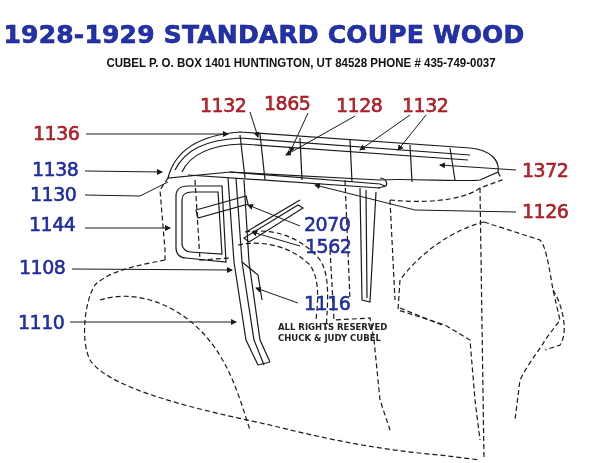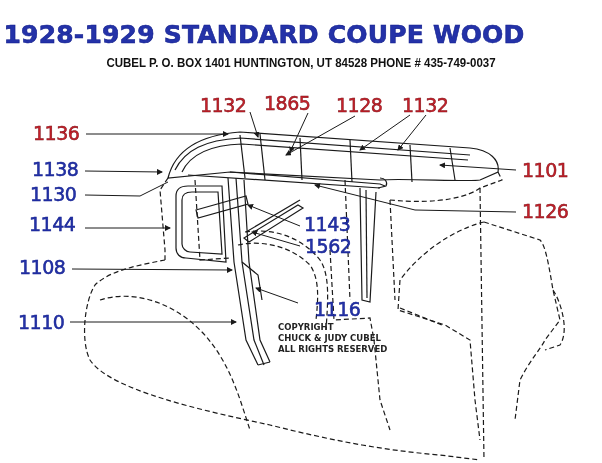--- a/index.html
+++ b/index.html
@@ -109,24 +109,23 @@
 <div class="lbl red" style="left:336px;top:96px;">1128</div>
 <div class="lbl red" style="left:402px;top:96px;">1132</div>
 
 <div class="lbl red" style="left:33px;top:124px;">1136</div>
 <div class="lbl blue" style="left:32px;top:160px;">1138</div>
 <div class="lbl blue" style="left:30px;top:185px;">1130</div>
 <div class="lbl blue" style="left:29px;top:215px;">1144</div>
 <div class="lbl blue" style="left:19px;top:258px;">1108</div>
 <div class="lbl blue" style="left:18px;top:313px;">1110</div>
 
-<div class="lbl red" style="left:522px;top:161px;">1101</div>
+<div class="lbl red" style="left:522px;top:161px;">1372</div>
 <div class="lbl red" style="left:522px;top:202px;">1126</div>
 
-<div class="lbl blue" style="left:304px;top:215px;">1143</div>
+<div class="lbl blue" style="left:304px;top:215px;">2070</div>
 <div class="lbl blue" style="left:305px;top:237px;text-align:center;">1562</div>
-<div class="lbl blue" style="left:304px;top:300px;margin-left:10px;">1116</div>
+<div class="lbl blue" style="left:304px;top:294px;">1116</div>
 
 <div class="copy">
-  <div>COPYRIGHT</div>
+  <div>ALL RIGHTS RESERVED</div>
   <div>CHUCK &amp; JUDY CUBEL</div>
-  <div>ALL RIGHTS RESERVED</div>
 </div>
 
 </body></html>

